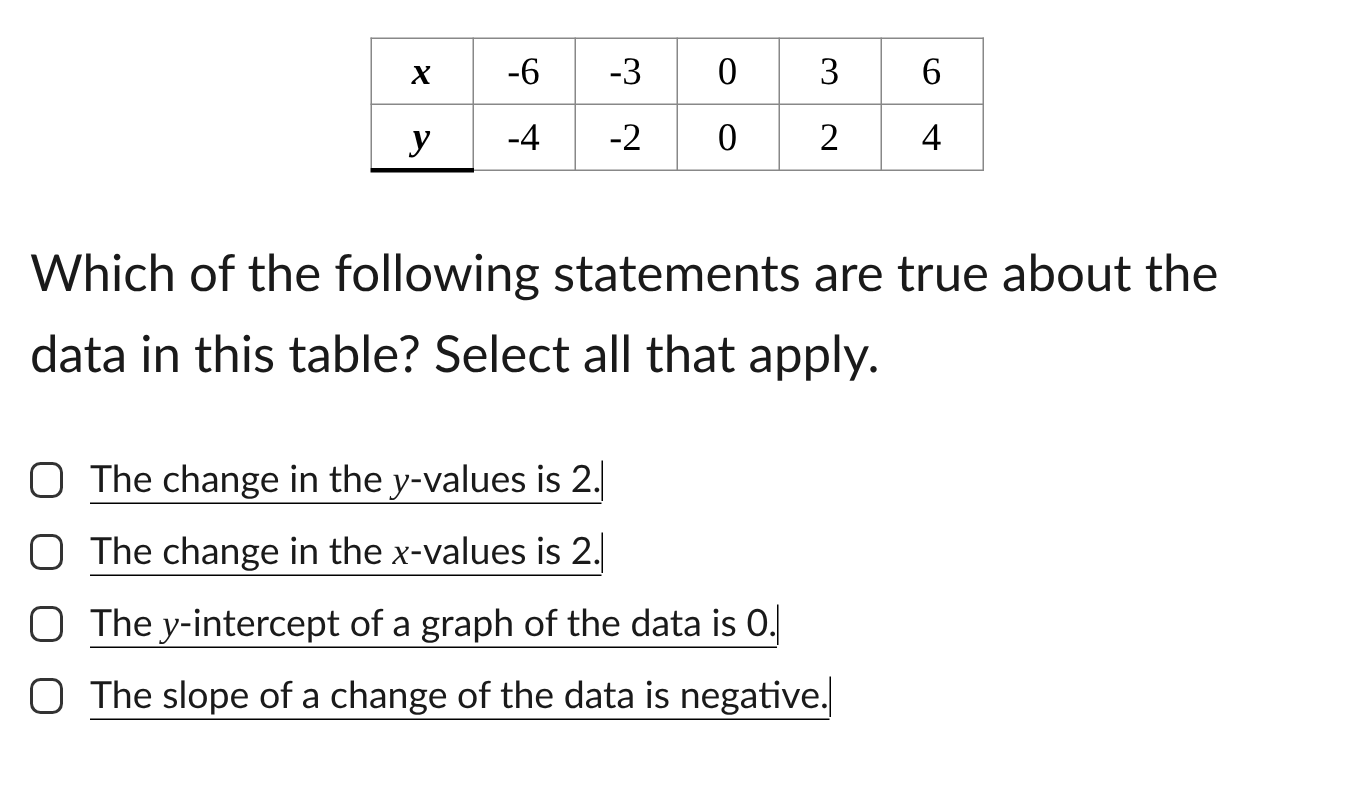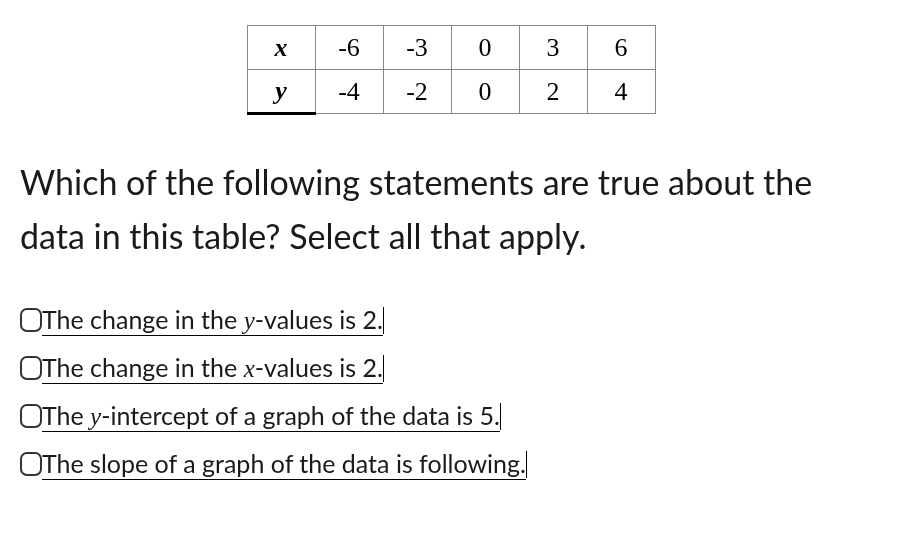--- a/index.html
+++ b/index.html
@@ -49,20 +49,21 @@
       color: #1a1a1a;
     }
     .options {
       display: flex;
       flex-direction: column;
       gap: 16px;
     }
     .option-row {
       display: flex;
       align-items: center;
+      gap: 18px;
     }
     .checkbox {
       width: 22px;
       height: 24px;
       border: 2.5px solid #333;
       border-radius: 7px;
       flex-shrink: 0;
       background: #fff;
     }
     .option-text {
@@ -120,19 +121,19 @@
   <div class="option-row">
     <div class="checkbox"></div>
     <span class="option-text"><span>The change in the </span><span class="math-var">y</span><span>-values is 2.</span></span>
   </div>
   <div class="option-row">
     <div class="checkbox"></div>
     <span class="option-text"><span>The change in the </span><span class="math-var">x</span><span>-values is 2.</span></span>
   </div>
   <div class="option-row">
     <div class="checkbox"></div>
-    <span class="option-text"><span>The </span><span class="math-var">y</span><span>-intercept of a graph of the data is 5.</span></span>
+    <span class="option-text"><span>The </span><span class="math-var">y</span><span>-intercept of a graph of the data is 0.</span></span>
   </div>
   <div class="option-row">
     <div class="checkbox"></div>
-    <span class="option-text"><span>The slope of a graph of the data is following.</span><span class="math-var"></span><span></span></span>
+    <span class="option-text"><span>The slope of a change of the data is negative.</span><span class="math-var"></span><span></span></span>
   </div>
 </div>
 
 </body></html>

